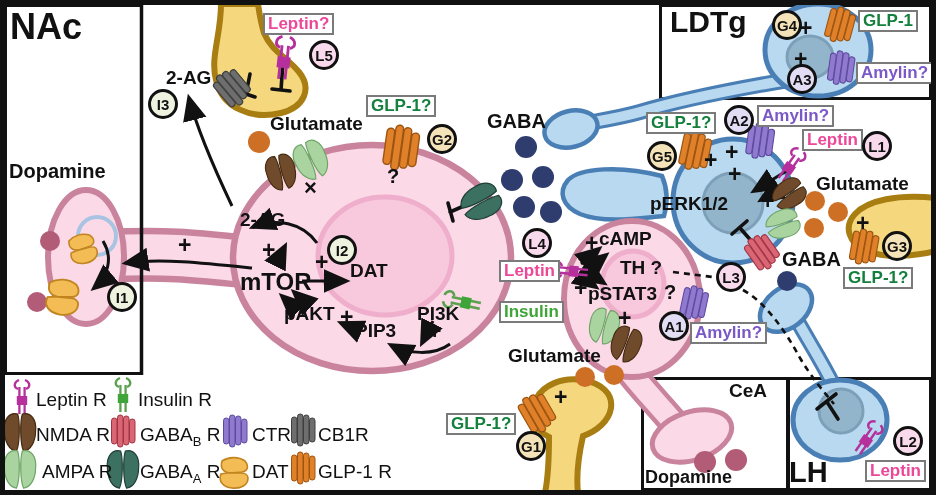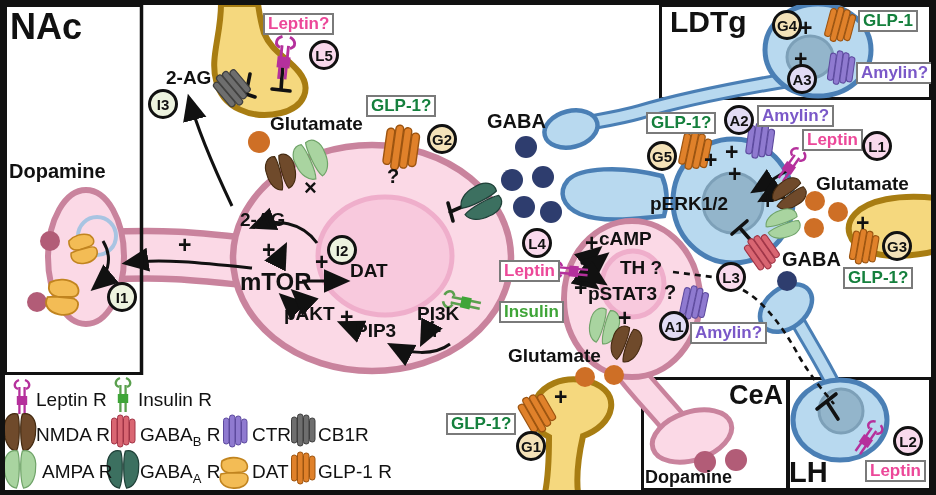--- a/index.html
+++ b/index.html
@@ -199,21 +199,21 @@
     <use href="#iono" transform="translate(20,469) scale(1.2)" fill="#a9d4a0" stroke="#6fa368"></use>
     <use href="#iono" transform="translate(123,469) scale(1.2)" fill="#3c7060" stroke="#1f4038"></use>
     <use href="#datg" transform="translate(235,470)"></use>
     <use href="#barrel" transform="translate(303,468)" fill="#e0812a" stroke="#9c5410"></use>
 
     <line x1="141.5" y1="4" x2="141.5" y2="375" stroke="#111" stroke-width="3.5"></line>
   </svg>
 
   <div class="lbl" style="left:10px;top:8px;font-size:36px;">NAc</div>
   <div class="lbl" style="left:670px;top:6px;font-size:30px;">LDTg</div>
-  <div class="lbl" style="left:729px;top:381px;font-size:27px;">CeA</div>
+  <div class="lbl" style="left:729px;top:381px;font-size:19px;">CeA</div>
   <div class="lbl" style="left:789px;top:457px;font-size:29px;">LH</div>
 
   <div class="lbl" style="left:9px;top:161px;font-size:20px;">Dopamine</div>
   <div class="lbl" style="left:645px;top:468px;font-size:18px;">Dopamine</div>
   <div class="lbl" style="left:270px;top:114px;font-size:19px;">Glutamate</div>
   <div class="lbl" style="left:508px;top:346px;font-size:19px;">Glutamate</div>
   <div class="lbl" style="left:816px;top:174px;font-size:19px;">Glutamate</div>
   <div class="lbl" style="left:487px;top:111px;font-size:20px;">GABA</div>
   <div class="lbl" style="left:782px;top:249px;font-size:20px;">GABA</div>
 

